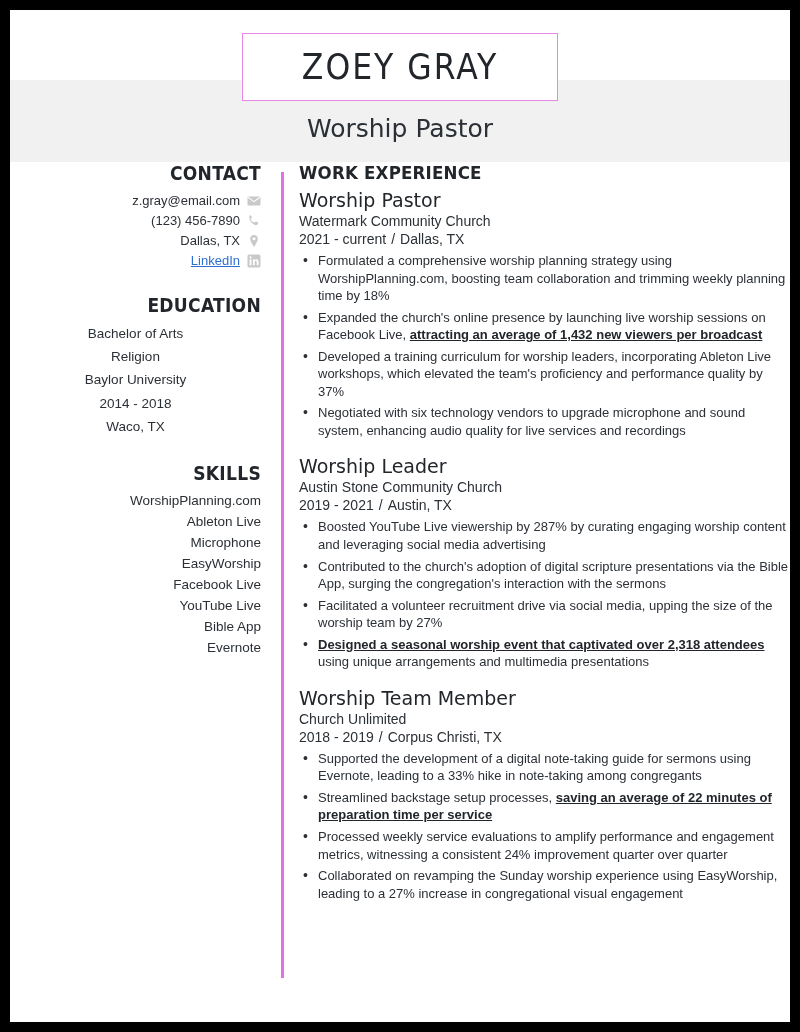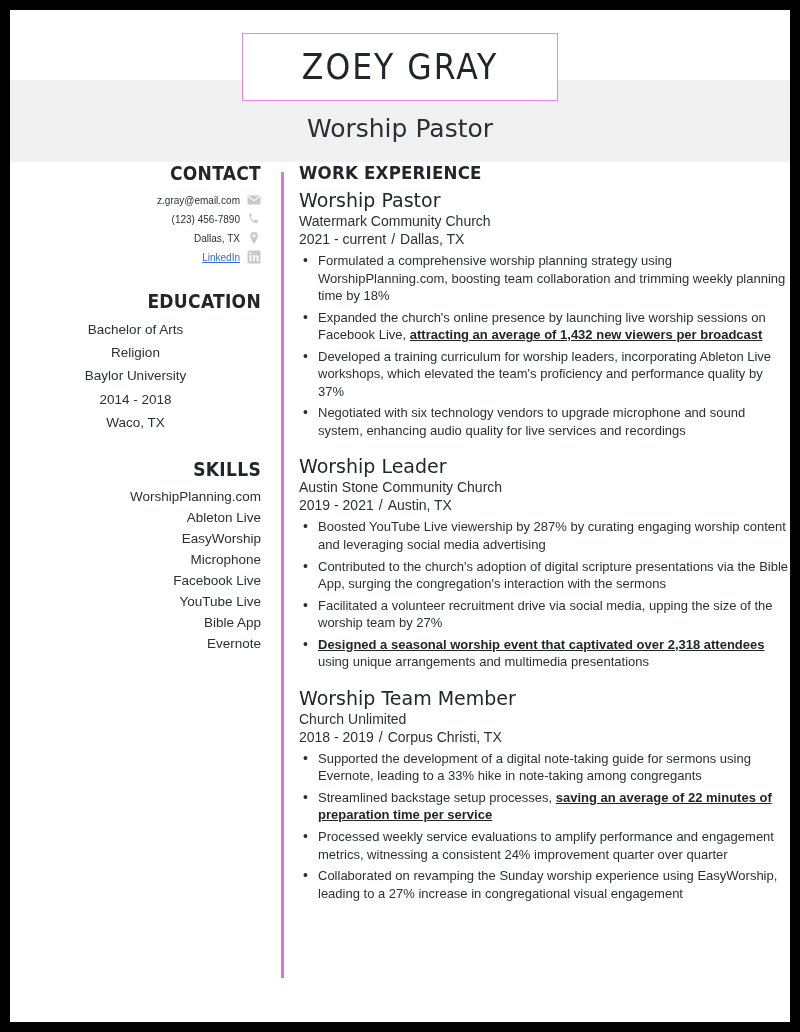--- a/index.html
+++ b/index.html
@@ -105,21 +105,21 @@
     font-family: "DejaVu Sans", sans-serif;
     font-stretch: condensed;
   }
   .side-block { margin-bottom: 26px; }
   .contact-row {
     display: flex;
     align-items: center;
     justify-content: flex-end;
     gap: 7px;
     margin-bottom: 5px;
-    font-size: 10px;
+    font-size: 13px;
     color: #2b3036;
   }
   .contact-row .ic {
     width: 14px;
     height: 14px;
     flex: 0 0 14px;
     display: inline-flex;
     align-items: center;
     justify-content: center;
   }
@@ -264,22 +264,22 @@
         <div class="side-line">Religion</div>
         <div class="side-line">Baylor University</div>
         <div class="side-line">2014 - 2018</div>
         <div class="side-line">Waco, TX</div>
       </div>
 
       <div class="side-block">
         <div class="side-heading">SKILLS</div>
         <div class="skill-line">WorshipPlanning.com</div>
         <div class="skill-line">Ableton Live</div>
+        <div class="skill-line">Microphone</div>
         <div class="skill-line">EasyWorship</div>
-        <div class="skill-line">Microphone</div>
         <div class="skill-line">Facebook Live</div>
         <div class="skill-line">YouTube Live</div>
         <div class="skill-line">Bible App</div>
         <div class="skill-line">Evernote</div>
       </div>
 
     </div>
 
     <div class="right-col">
       <div class="main-heading">WORK EXPERIENCE</div>

